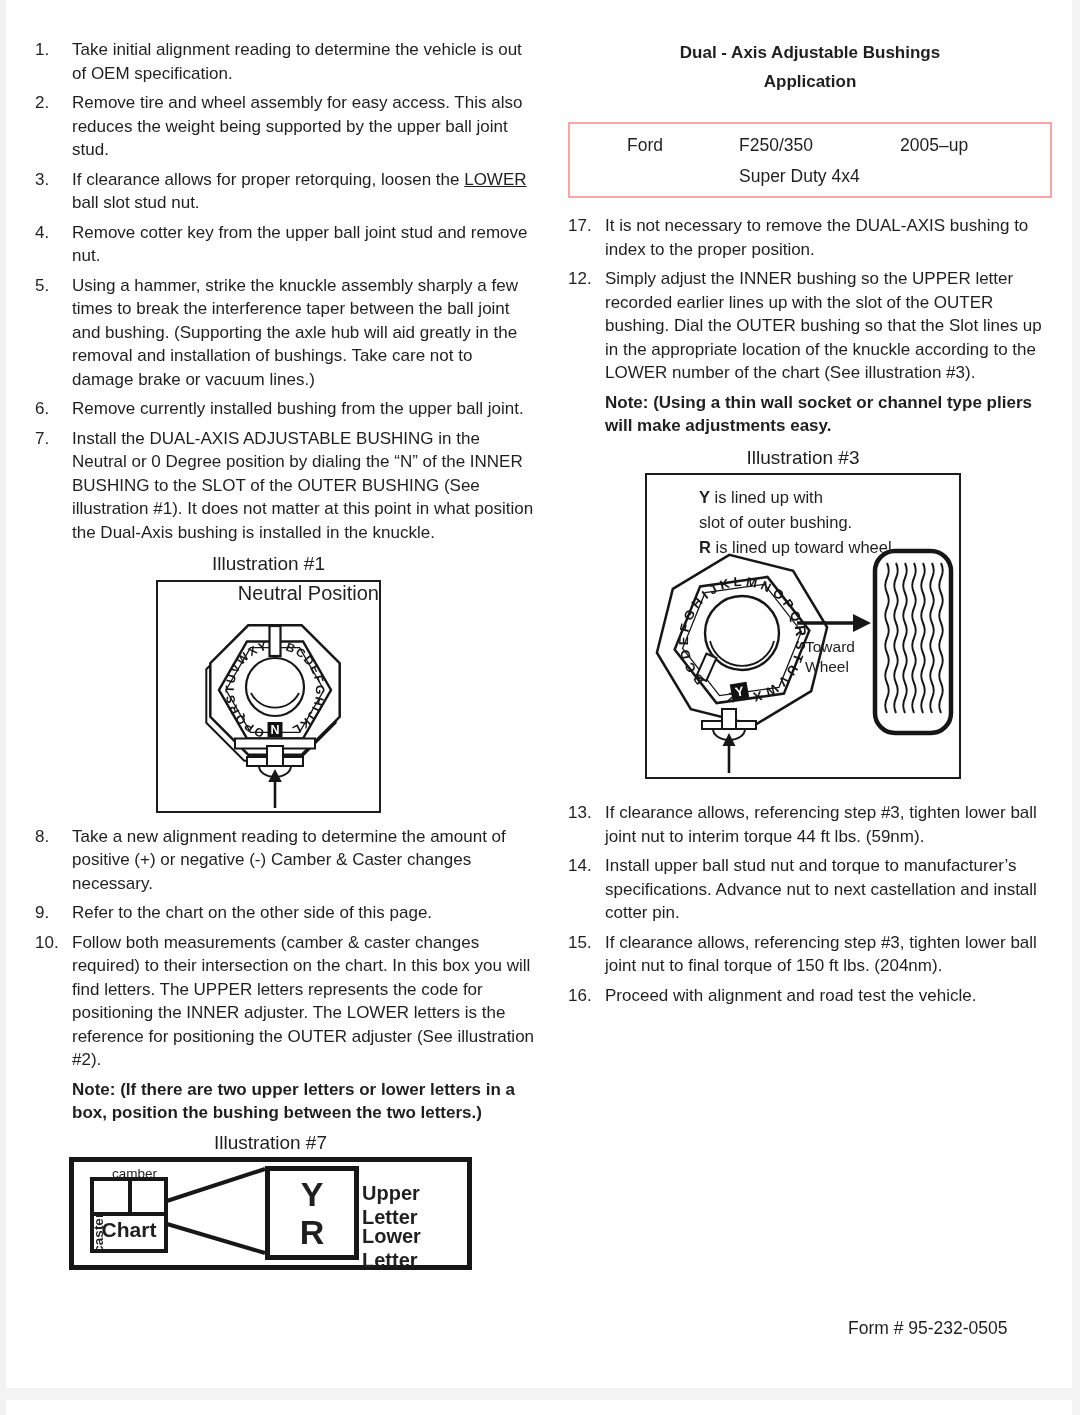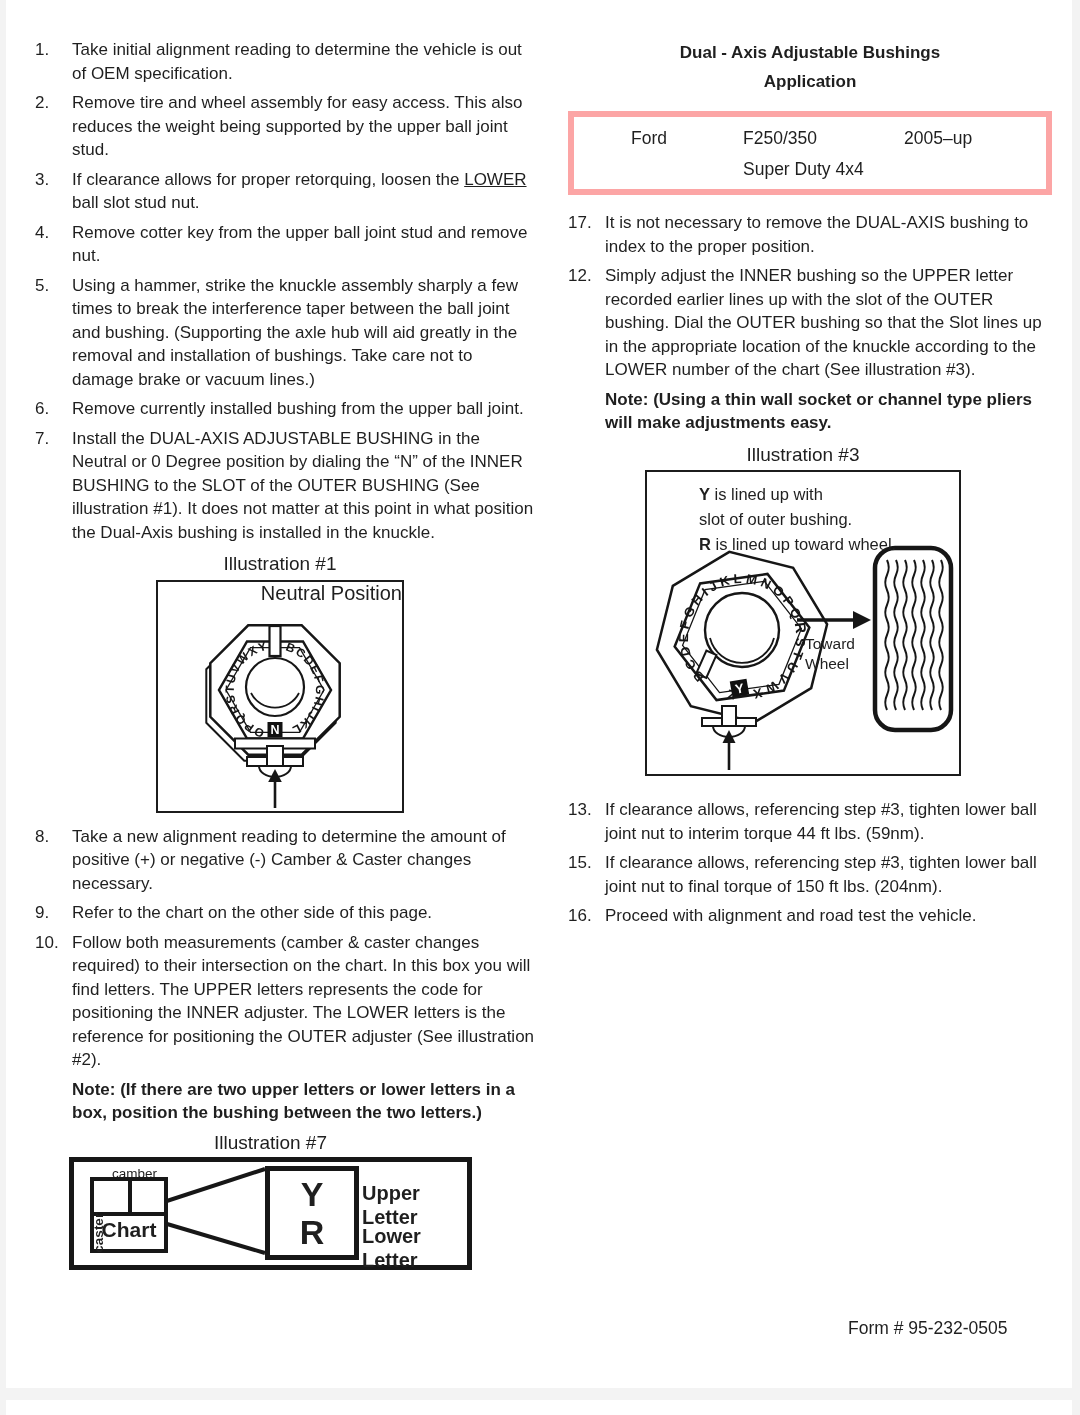--- a/index.html
+++ b/index.html
@@ -14,29 +14,29 @@
   #colL{left:29px;width:501px}
   #colR{left:562px;width:484px}
   .step{display:flex;margin-bottom:6px}
   .num{width:37px;flex-shrink:0}
   .stext{flex:1}
   .stext .u{text-decoration:underline}
   .note{font-weight:700;margin:4px 0 6px 37px}
   .illab{text-align:center;font-size:19px;margin:8px 0 4px 0}
   .hdr{font-weight:700;text-align:center;line-height:29px;margin:0}
   
-  #appTable{position:relative;border:6px solid #fca5a5;height:72px;margin-top:15px}
+  #appTable{position:relative;border:2px solid #fca5a5;height:72px;margin-top:26px}
   #appTable span{position:absolute;font-size:17.5px}
   .cMake{left:57px;top:10px}
   .cModel{left:169px;top:10px}
   .cYears{left:330px;top:10px}
   .cSub{left:169px;top:41px}
   
   figure{margin:0;padding:0}
-  #fig1{width:248px;margin:2px 0 12px 121px}
+  #fig1{width:225px;margin:2px 0 12px 121px}
   #fig1 .box{border:2.5px solid #1c1c1c;height:229px;position:relative}
   #fig1 .cap{position:relative;z-index:2;text-align:right;font-size:20px;}
   #fig1 svg{position:absolute;left:0;top:0}
   #fig3{width:316px;margin:6px 0 6px 77px}
   #fig3 .box{border:2.5px solid #1c1c1c;height:302px;position:relative}
   #fig3 svg{position:absolute;left:0;top:0}
   .fig3note{position:absolute;left:52px;top:10px;font-size:16.5px;line-height:25px;z-index:2}
   .b{font-weight:700}
   #fig2{width:403px;margin:0 0 0 34px}
   #fig2 .box2{border:5px solid #171717;height:103px;position:relative}
@@ -239,20 +239,24 @@
           <text x="158" y="197" font-size="15.5" fill="#1f1f1f">Wheel</text>
         </svg>
       </div>
     </figure>
 
     <div class="step" style="margin-top:22px">
       <span class="num">13.</span>
       <span class="stext"><span>If clearance allows, referencing step #3, tighten lower ball joint nut to interim torque 44 ft lbs. (59nm).</span></span>
     </div>
     <div class="step">
+      <span class="num">14.</span>
+      <span class="stext"><span>Install upper ball stud nut and torque to manufacturer’s specifications.  Advance nut to next castellation and install cotter pin.</span></span>
+    </div>
+    <div class="step">
       <span class="num">15.</span>
       <span class="stext"><span>If clearance allows, referencing step #3, tighten lower ball joint nut to final torque of 150 ft lbs. (204nm).</span></span>
     </div>
     <div class="step">
       <span class="num">16.</span>
       <span class="stext"><span>Proceed with alignment and road test the vehicle.</span></span>
     </div>
   </div>
 
   <div class="formno">Form # 95-232-0505</div>

